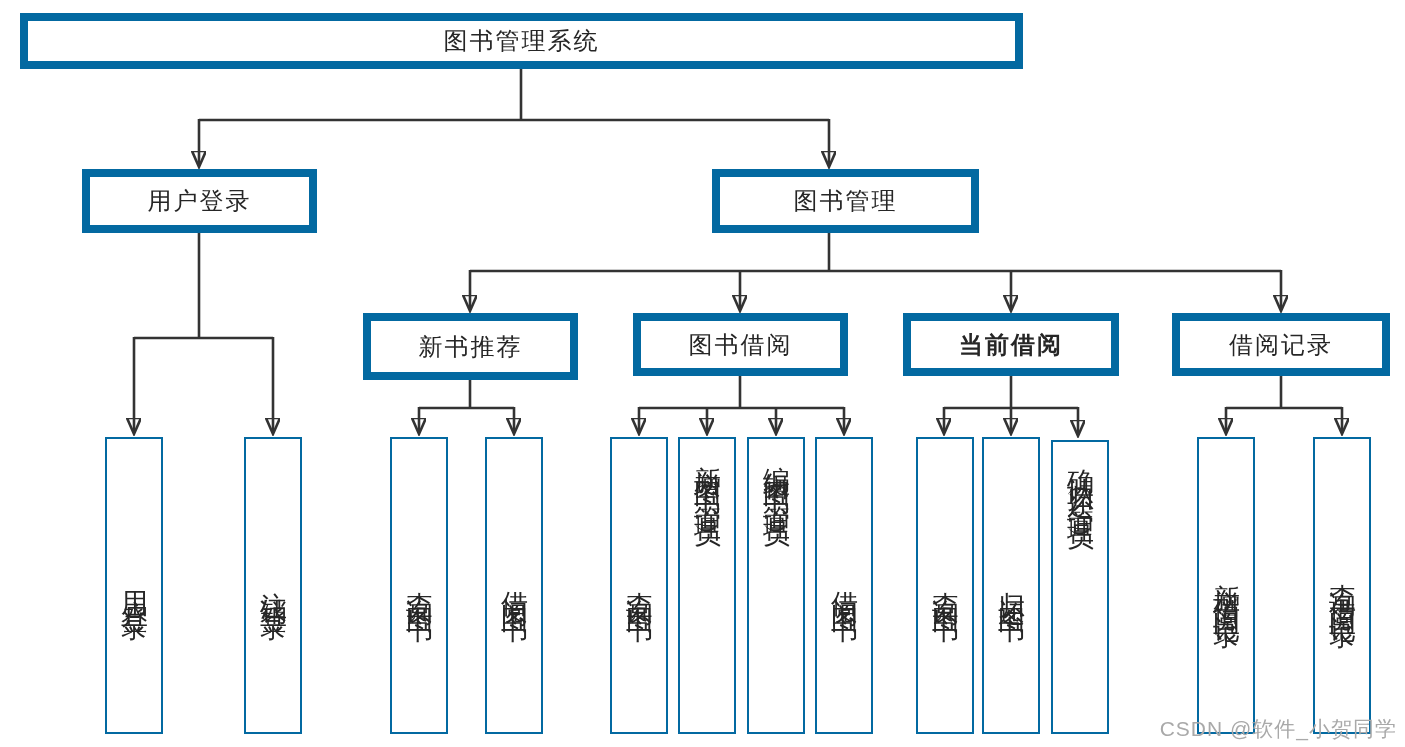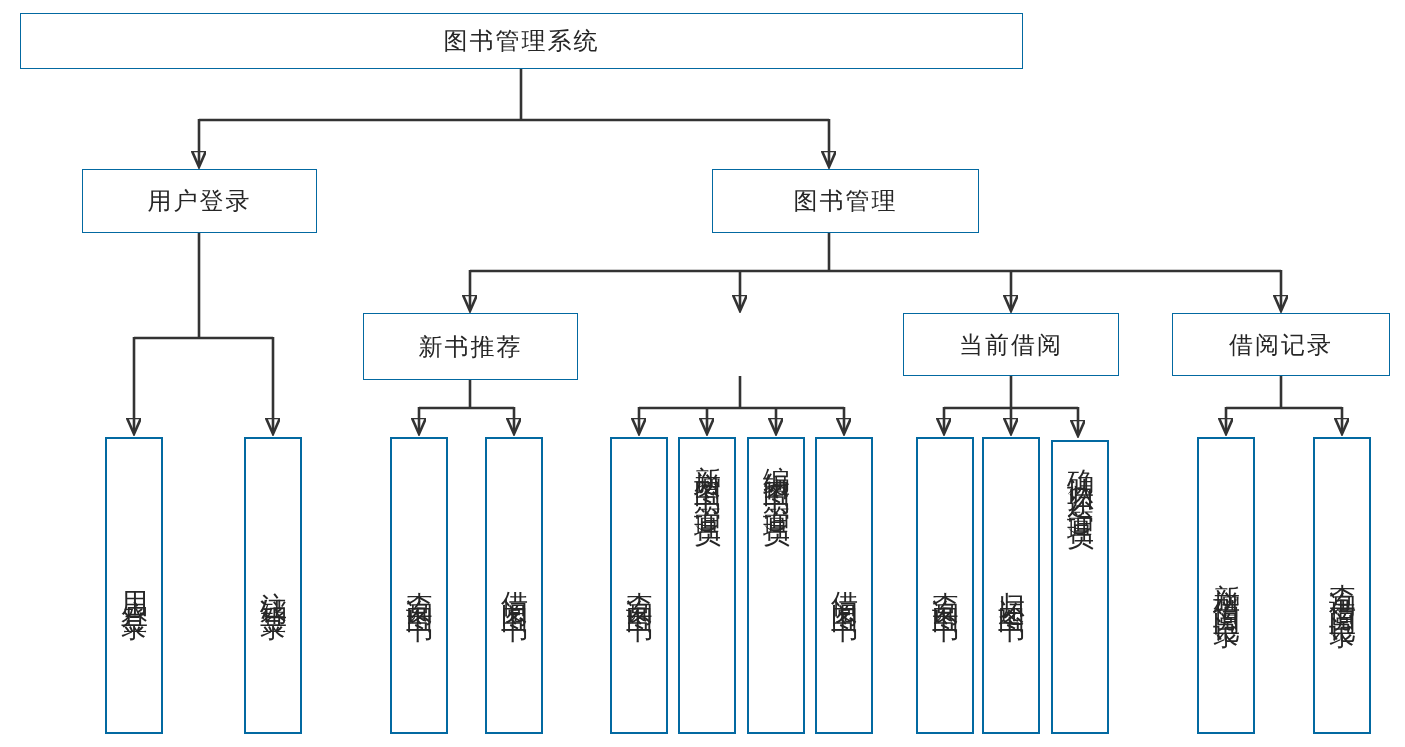--- a/index.html
+++ b/index.html
@@ -24,21 +24,21 @@
     pointer-events: none;
   }
   .connectors path {
     stroke: #333333;
     stroke-width: 2.6;
     fill: none;
   }
   .box {
     position: absolute;
     box-sizing: border-box;
-    border: 1px solid #0369a1;
+    border: 8px solid #0369a1;
     background: #ffffff;
     display: flex;
     align-items: center;
     justify-content: center;
     color: #262626;
     font-size: 24px;
     letter-spacing: 2px;
     white-space: nowrap;
   }
   .leaf {
@@ -71,21 +71,21 @@
     z-index: 10;
   }
 
   
   #root-box   { left: 20px;  top: 13px;  width: 1003px; height: 56px; }
   #l2-user    { left: 82px;  top: 169px; width: 235px;  height: 64px; }
   #l2-book    { left: 712px; top: 169px; width: 267px;  height: 64px; }
 
   #l3-newbook { left: 363px;  top: 313px; width: 215px; height: 67px; }
   #l3-borrow  { left: 633px;  top: 313px; width: 215px; height: 63px; }
-  #l3-current { left: 903px;  top: 313px; width: 216px; height: 63px; }
+  #l3-current { left: 903px;  top: 313px; width: 216px; height: 63px; font-weight: bold; }
   #l3-record  { left: 1172px; top: 313px; width: 218px; height: 63px; }
 
   #leaf-user-login   { left: 105px; }
   #leaf-user-logout  { left: 244px; }
   #leaf-nb-query     { left: 390px; }
   #leaf-nb-borrow    { left: 485px; }
   #leaf-bb-query     { left: 610px; }
   #leaf-bb-add       { left: 678px; }
   #leaf-bb-edit      { left: 747px; }
   #leaf-bb-borrow    { left: 815px; }
@@ -169,20 +169,23 @@
   <div class="box" id="l2-user">
     <span>用户登录</span>
   </div>
   <div class="box" id="l2-book">
     <span>图书管理</span>
   </div>
 
   <div class="box" id="l3-newbook">
     <span>新书推荐</span>
   </div>
+  <div class="box" id="l3-borrow">
+    <span>图书借阅</span>
+  </div>
   <div class="box" id="l3-current">
     <span>当前借阅</span>
   </div>
   <div class="box" id="l3-record">
     <span>借阅记录</span>
   </div>
 
   <div class="box leaf" id="leaf-user-login">
     <span>用户登录</span>
   </div>
@@ -220,14 +223,15 @@
     <span>确认归还（管理员）</span>
   </div>
 
   <div class="box leaf" id="leaf-br-add">
     <span>新增借阅记录</span>
   </div>
   <div class="box leaf" id="leaf-br-query">
     <span>查询借阅记录</span>
   </div>
 
+  <div class="watermark">CSDN @软件_小贺同学</div>
 
 </div>
 
 </body></html>

